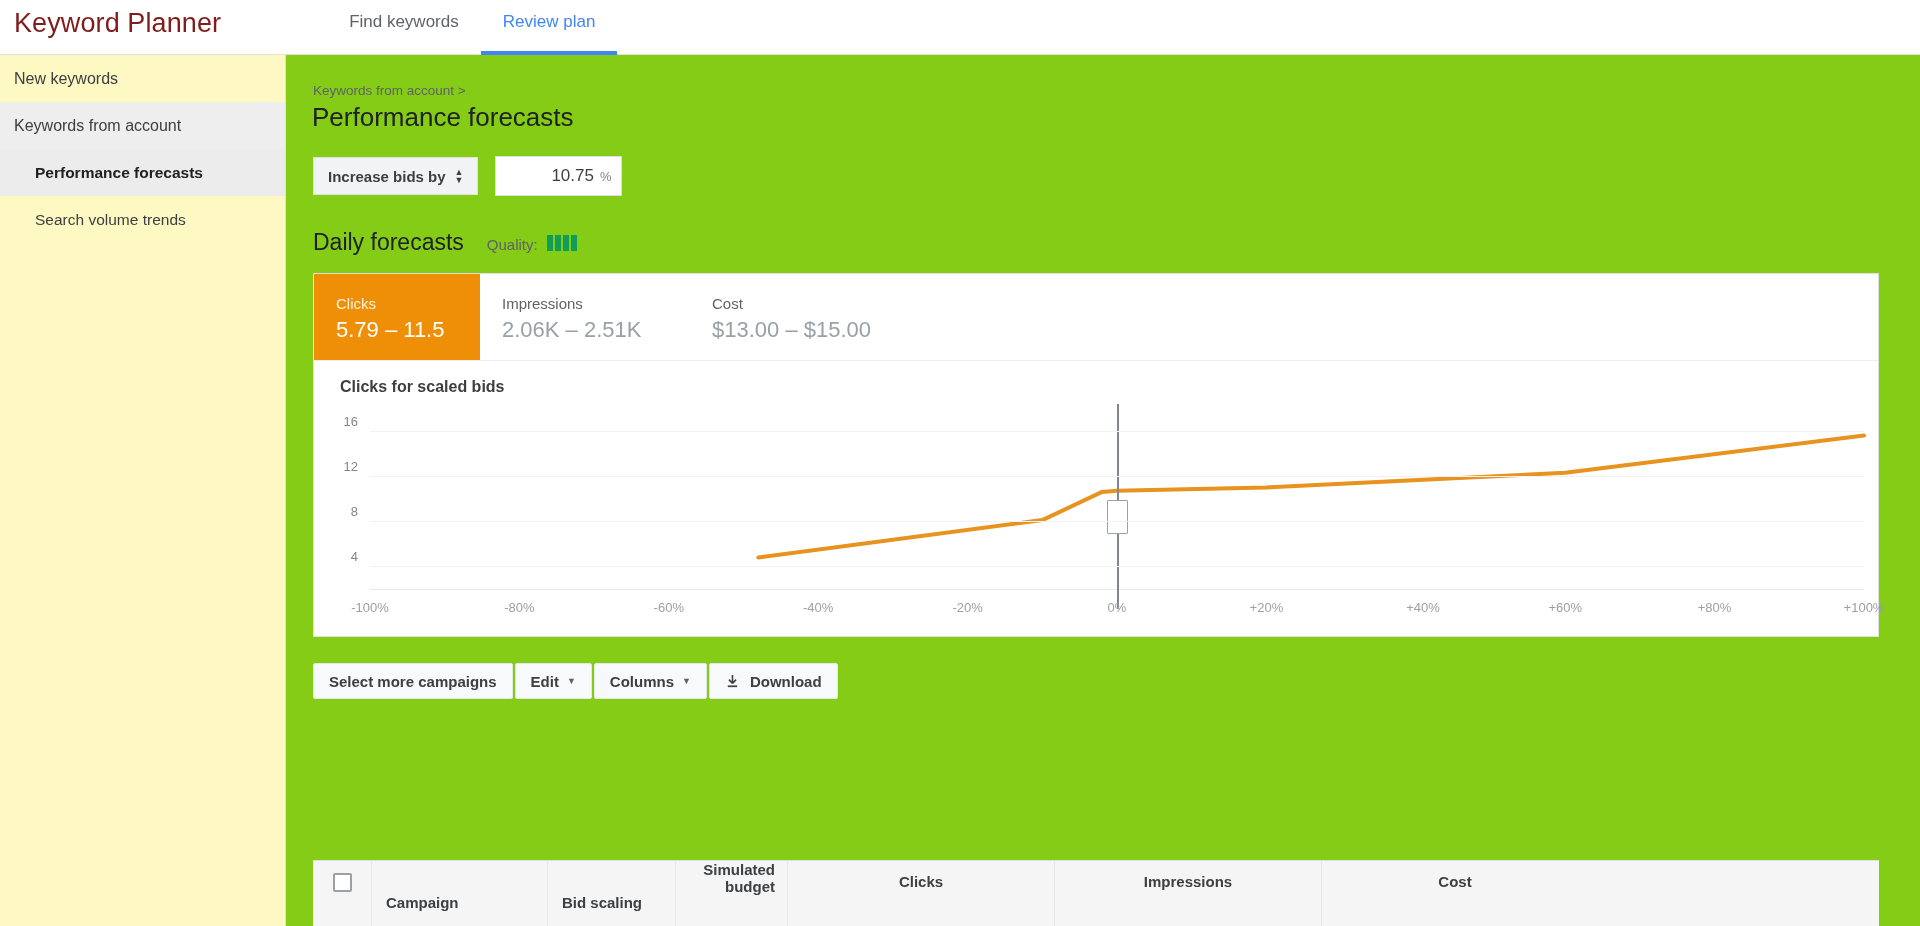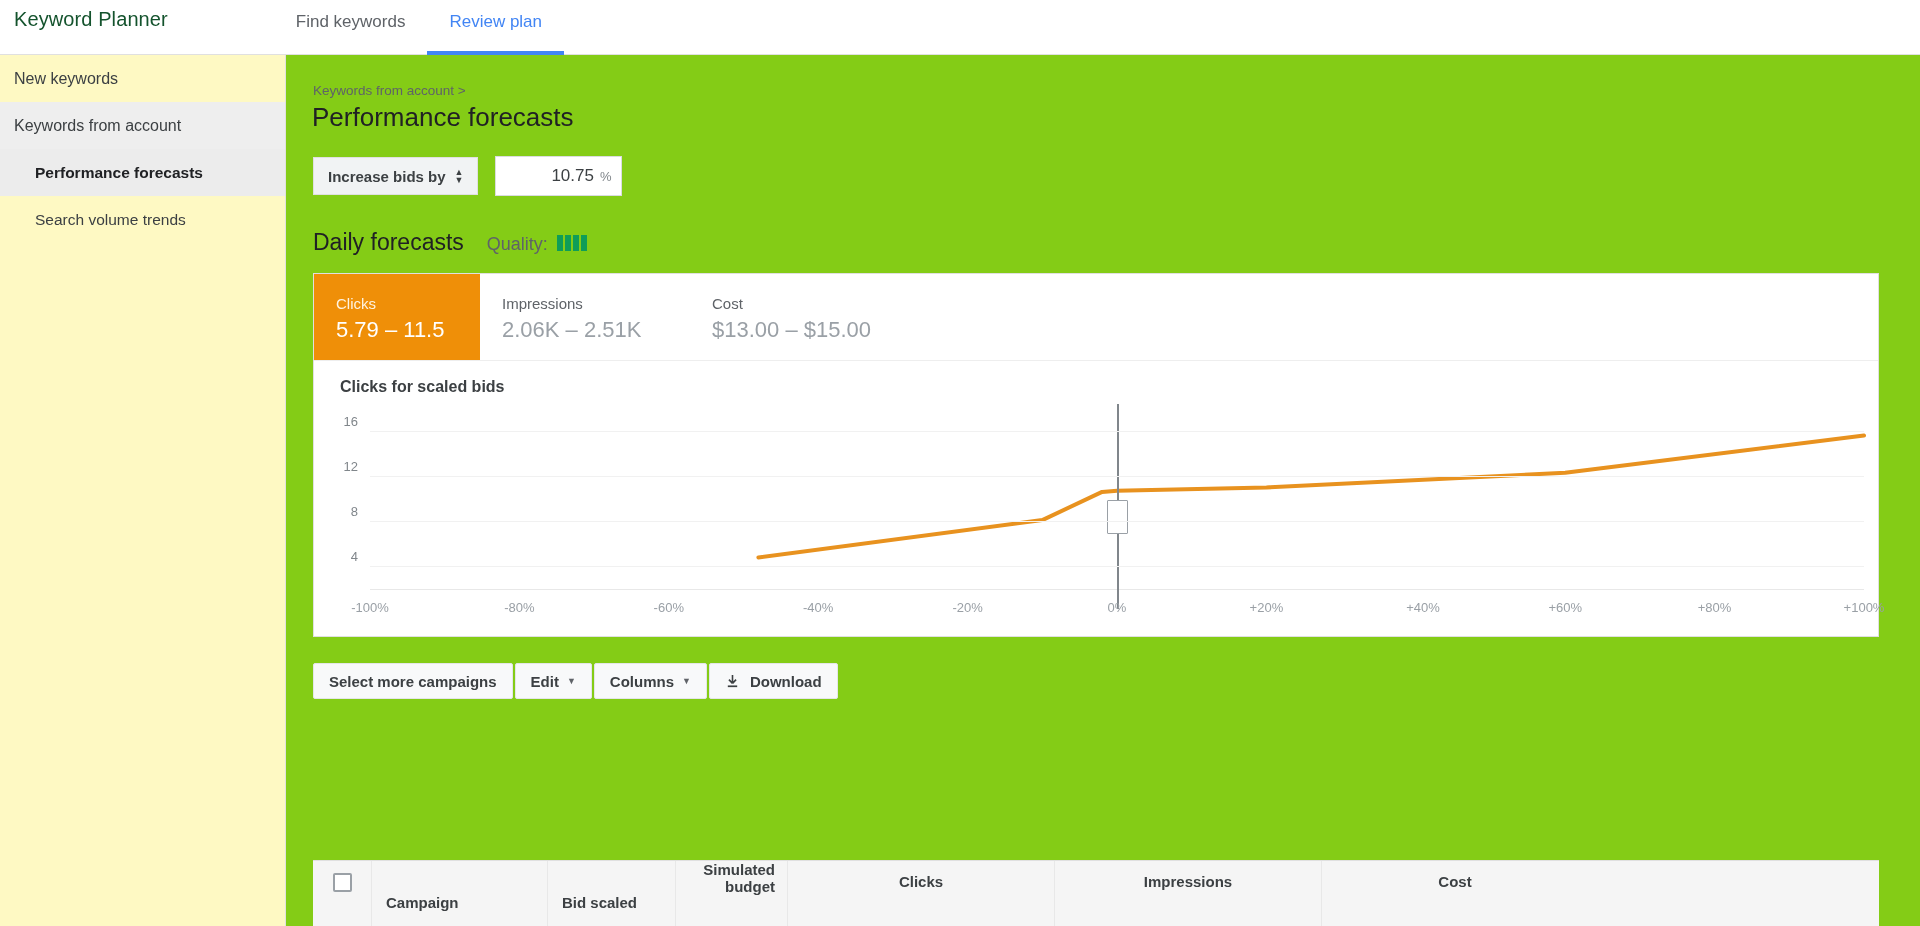--- a/index.html
+++ b/index.html
@@ -12,21 +12,21 @@
   }
 
   
   .topbar {
     position: absolute; left: 0; top: 0; width: 1920px; height: 55px;
     background: #ffffff; border-bottom: 1px solid #e0e0e0;
     display: flex; align-items: flex-start;
   }
   .app-title {
     margin-left: 14px; margin-top: 8px;
-    font-size: 20px; font-weight: 400; color: #14532d; letter-spacing: .1px;
+    font-size: 27px; font-weight: 400; color: #7f1d1d; letter-spacing: .1px;
   }
   .tabs { display: flex; margin-left: 106px; height: 55px; align-items: flex-start; }
   .tab {
     position: relative; height: 55px; padding: 12px 22px 0 22px;
     font-size: 17px; color: #5f6368; cursor: pointer; white-space: nowrap;
   }
   .tab.active { color: #4285f4; }
   .tab.active::after {
     content: ""; position: absolute; left: 0; right: 0; bottom: 0;
     height: 4px; background: #4285f4;
@@ -67,21 +67,21 @@
     margin-left: 17px; height: 40px; width: 127px; background: #fff;
     border: 1px solid #dadce0; display: flex; align-items: center;
     justify-content: flex-end; padding-right: 10px; cursor: text;
   }
   .bid-input .val { font-size: 17px; color: #3c4043; }
   .bid-input .pct { font-size: 13px; color: #80868b; margin-left: 6px; }
 
   
   .df-row { display: flex; align-items: baseline; margin: 33px 0 0 27px; }
   .df-title { font-size: 23px; color: #202124; }
-  .df-quality-label { margin-left: 23px; font-size: 18px; color: #5f6368; }
+  .df-quality-label { margin-left: 23px; font-size: 15px; color: #5f6368; }
   .quality-bars { display: inline-flex; gap: 2px; margin-left: 9px; position: relative; top: 1px; }
   .quality-bars i { display: block; width: 6px; height: 16px; background: #0f9d58; }
 
   
   .forecast-card {
     position: relative; margin: 17px 0 0 27px; width: 1566px; height: 364px;
     background: #ffffff; border: 1px solid #e0e0e0;
   }
   .metric-tabs { display: flex; height: 87px; border-bottom: 1px solid #eeeeee; }
   .metric-tab { width: 166px; padding: 21px 0 0 22px; cursor: pointer; }
@@ -254,21 +254,21 @@
       <span>Download</span>
     </div>
   </div>
 
   <div class="tbl">
     <div class="tbl-head">
       <div class="th center" style="width:58px;">
         <div class="chk"></div>
       </div>
       <div class="th" style="width:176px;">Campaign</div>
-      <div class="th" style="width:128px;">Bid scaled</div>
+      <div class="th" style="width:128px;">Bid scaling</div>
       <div class="th stack" style="width:112px;">
         <span>Simulated budget</span>
       </div>
       <div class="th center" style="width:267px;">Clicks</div>
       <div class="th center" style="width:267px;">Impressions</div>
       <div class="th center" style="width:267px;">Cost</div>
     </div>
     <div class="sub-head">
       <div class="sub-cell" style="width:58px;border-left:none;"></div>
       <div class="sub-cell" style="width:176px;"></div>

